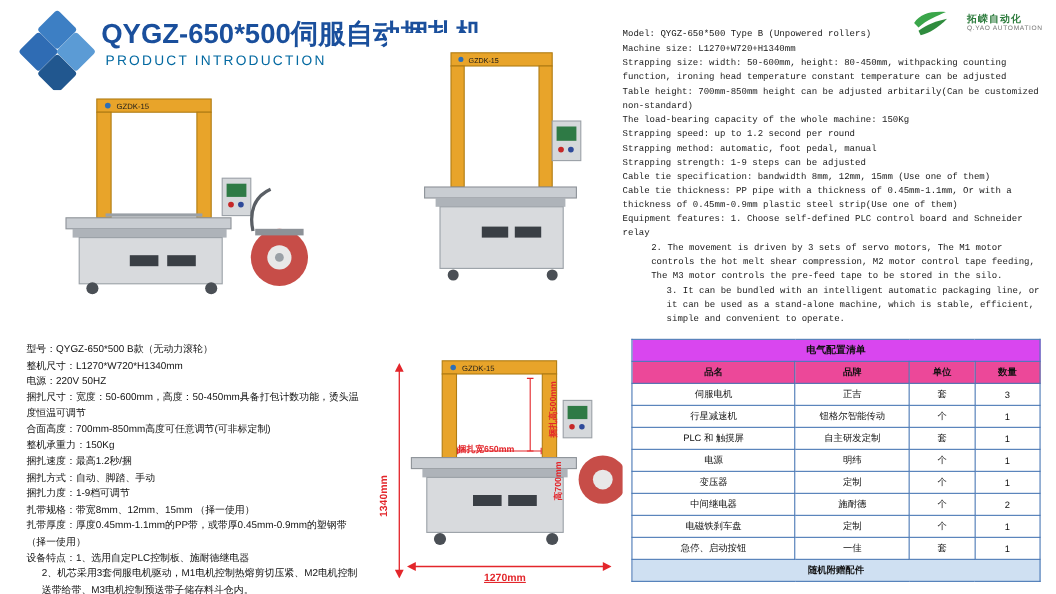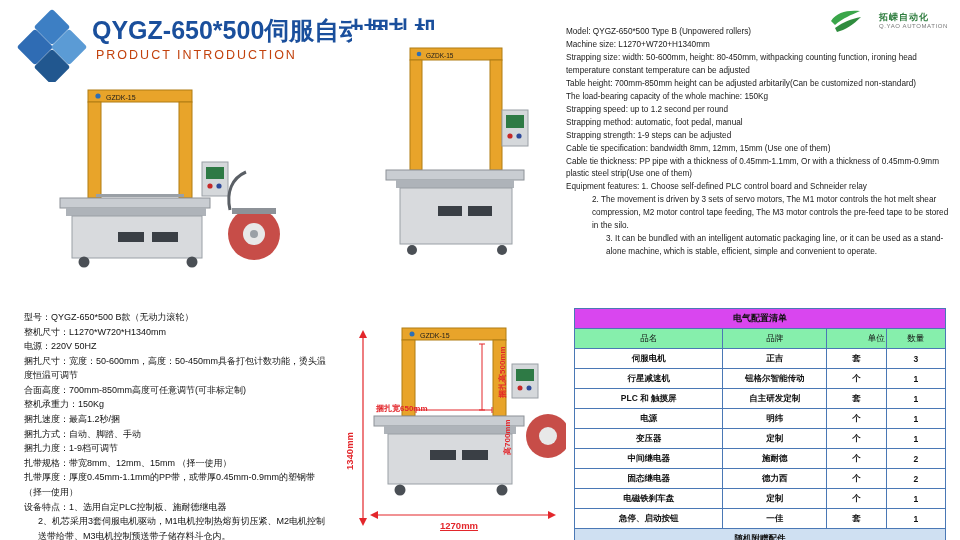--- a/index.html
+++ b/index.html
@@ -12,53 +12,53 @@
 
   
   .logo-cubes{position:absolute;left:22px;top:14px;width:60px;height:62px;}
   .cube{position:absolute;width:26px;height:26px;background:#2e6fb7;transform:rotate(45deg);border-radius:3px;}
   .cube.c1{left:17px;top:0px;background:#3d7fc4;}
   .cube.c2{left:0px;top:20px;background:#2f6cb4;}
   .cube.c3{left:34px;top:20px;background:#5b9bd5;}
   .cube.c4{left:17px;top:40px;background:#21578f;}
 
   .title-main{position:absolute;left:92px;top:14px;font-size:25px;font-weight:bold;color:#1a4f9c;letter-spacing:0px;white-space:nowrap;}
-  .title-sub{position:absolute;left:96px;top:48px;font-size:12.5px;color:#c2410c;letter-spacing:2px;white-space:nowrap;}
+  .title-sub{position:absolute;left:96px;top:48px;font-size:12.5px;color:#0369a1;letter-spacing:2px;white-space:nowrap;}
 
   .brand{position:absolute;right:12px;top:8px;display:flex;align-items:center;gap:16px;}
   .brand-mark{width:34px;height:26px;position:relative;}
   .brand-mark svg{display:block;}
   .brand-txt{line-height:1.05;}
   .brand-txt .cn{font-size:9px;color:#2f7d3f;font-weight:bold;letter-spacing:1px;}
   .brand-txt .en{font-size:6px;color:#777;letter-spacing:.6px;}
 
   
-  .spec{position:absolute;left:566px;top:26px;width:388px;font-size:8.2px;line-height:1.58;color:#1a1a1a;}
+  .spec{position:absolute;left:566px;top:26px;width:388px;font-size:8.2px;line-height:1.58;color:#1a1a1a;font-family:Liberation Mono, monospace;}
   .spec p{margin:0;}
   .spec .ind2{padding-left:26px;}
   .spec .ind3{padding-left:40px;}
 
   
   .photo{position:absolute;background:#fff;}
   .machine-svg{display:block;}
 
   
   .cn-spec{position:absolute;left:24px;top:310px;width:305px;font-size:9px;line-height:1.62;color:#111;}
   .cn-spec p{margin:0;}
   .cn-spec .i1{padding-left:14px;}
 
   
   .tbl{position:absolute;left:574px;top:308px;width:372px;border-collapse:collapse;font-size:8.5px;}
-  .tbl td,.tbl th{border:1px solid #4a78b5;text-align:center;padding:2px 1px;height:15px;color:#111;font-weight:bold;}
+  .tbl td,.tbl th{border:1px solid #4a78b5;text-align:center;padding:2px 1px;height:15px;color:#111;font-weight:normal;}
   .tbl .head{background:#d946ef;font-weight:bold;font-size:9px;}
-  .tbl .colhead{background:#86efac;font-weight:normal;}
+  .tbl .colhead{background:#ec4899;font-weight:bold;}
   .tbl .secrow{background:#cfe0f2;font-weight:bold;}
   .tbl .w1{width:40%;}
   .tbl .w2{width:28%;}
-  .tbl .w3{width:16%;text-align:right;}
+  .tbl .w3{width:16%;}
   .tbl .w4{width:16%;margin-left:12px;}
 
   
   .dim-label{position:absolute;color:#e3262b;font-size:9.5px;font-weight:bold;white-space:nowrap;}
   .dim-v{transform:rotate(-90deg);transform-origin:left top;}
   .arrow-svg{position:absolute;}
 </style>
 </head>
 <body>
 
@@ -190,21 +190,21 @@
           <path d="M140 89 L140 95"></path>
         <path d="M130 26 L130 92"></path>
           <path d="M127 26 L133 26"></path>
           <path d="M127 92 L133 92"></path>
       </g>
     </svg>
   </div>
 
   <div class="dim-label dim-v" style="left:344px;top:470px;">1340mm</div>
   <div class="dim-label" style="left:440px;top:520px;text-decoration:underline;">1270mm</div>
-  <div class="dim-label" style="left:376px;top:403px;font-size:8px;">捆扎宽650mm</div>
+  <div class="dim-label" style="left:416px;top:403px;font-size:8px;">捆扎宽650mm</div>
   <div class="dim-label dim-v" style="left:497px;top:398px;font-size:8px;">捆扎高500mm</div>
   <div class="dim-label dim-v" style="left:502px;top:455px;font-size:8px;">高700mm</div>
 
   <svg class="arrow-svg" style="left:356px;top:330px;" width="14" height="196">
     <line x1="7" y1="4" x2="7" y2="192" stroke="#e3262b" stroke-width="1.2"></line>
     <polygon points="7,0 3,8 11,8" fill="#e3262b"></polygon>
     <polygon points="7,196 3,188 11,188" fill="#e3262b"></polygon>
   </svg>
 
   <svg class="arrow-svg" style="left:370px;top:508px;" width="186" height="14">
@@ -271,26 +271,20 @@
         <td>个</td>
         <td>1</td>
       </tr>
       <tr>
         <td>中间继电器</td>
         <td>施耐德</td>
         <td>个</td>
         <td>2</td>
       </tr>
       <tr>
-        <td>固态继电器</td>
-        <td>德力西</td>
-        <td>个</td>
-        <td>2</td>
-      </tr>
-      <tr>
         <td>电磁铁刹车盘</td>
         <td>定制</td>
         <td>个</td>
         <td>1</td>
       </tr>
       <tr>
         <td>急停、启动按钮</td>
         <td>一佳</td>
         <td>套</td>
         <td>1</td>

